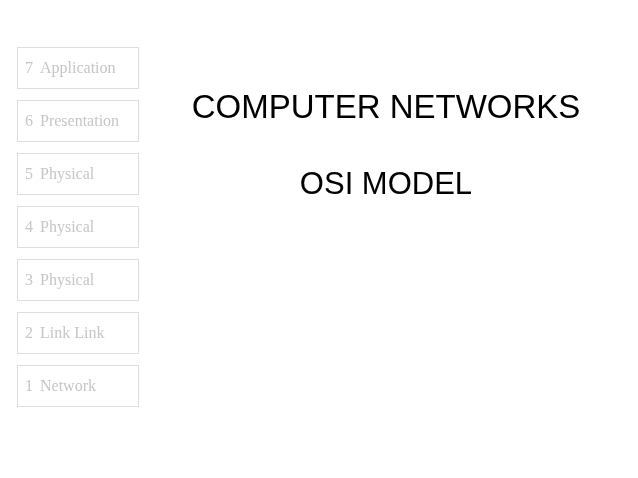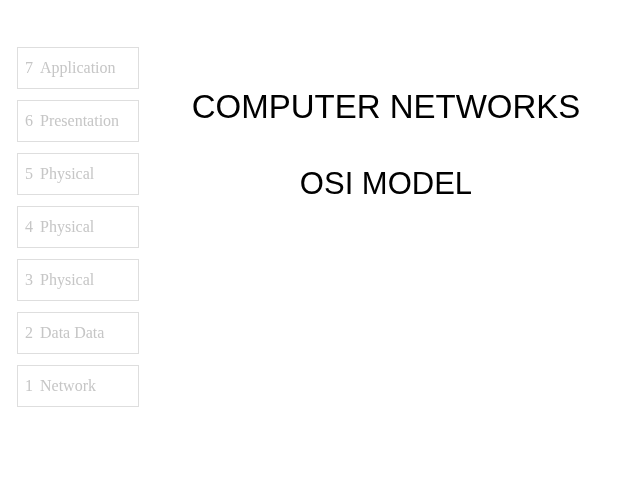--- a/index.html
+++ b/index.html
@@ -121,21 +121,21 @@
       <span class="layer-label">Physical</span>
     </div>
 
     <div class="layer-box">
       <span class="layer-number">3</span>
       <span class="layer-label">Physical</span>
     </div>
 
     <div class="layer-box">
       <span class="layer-number">2</span>
-      <span class="layer-label">Data Data</span>
+      <span class="layer-label">Link Link</span>
     </div>
 
     <div class="layer-box">
       <span class="layer-number">1</span>
       <span class="layer-label">Network</span>
     </div>
 
   </div>
 
   <div id="title-block">

